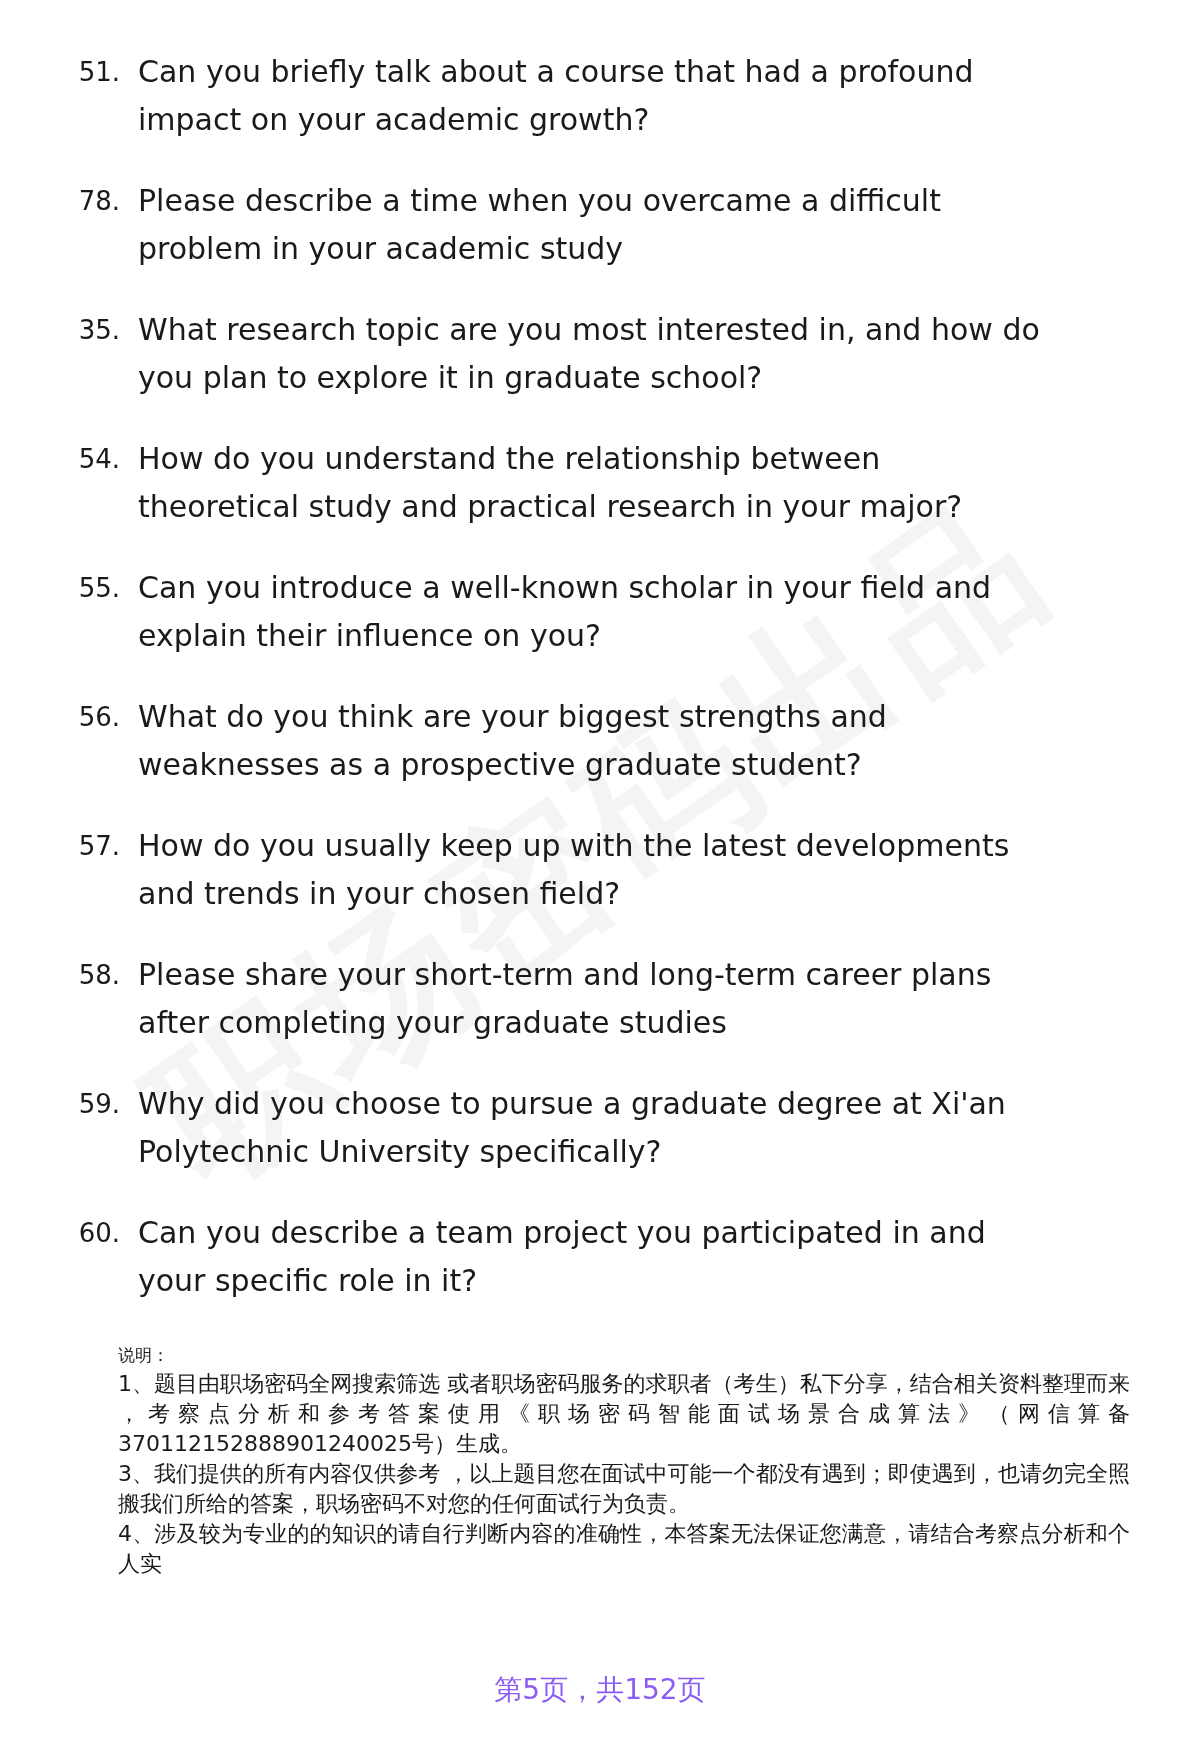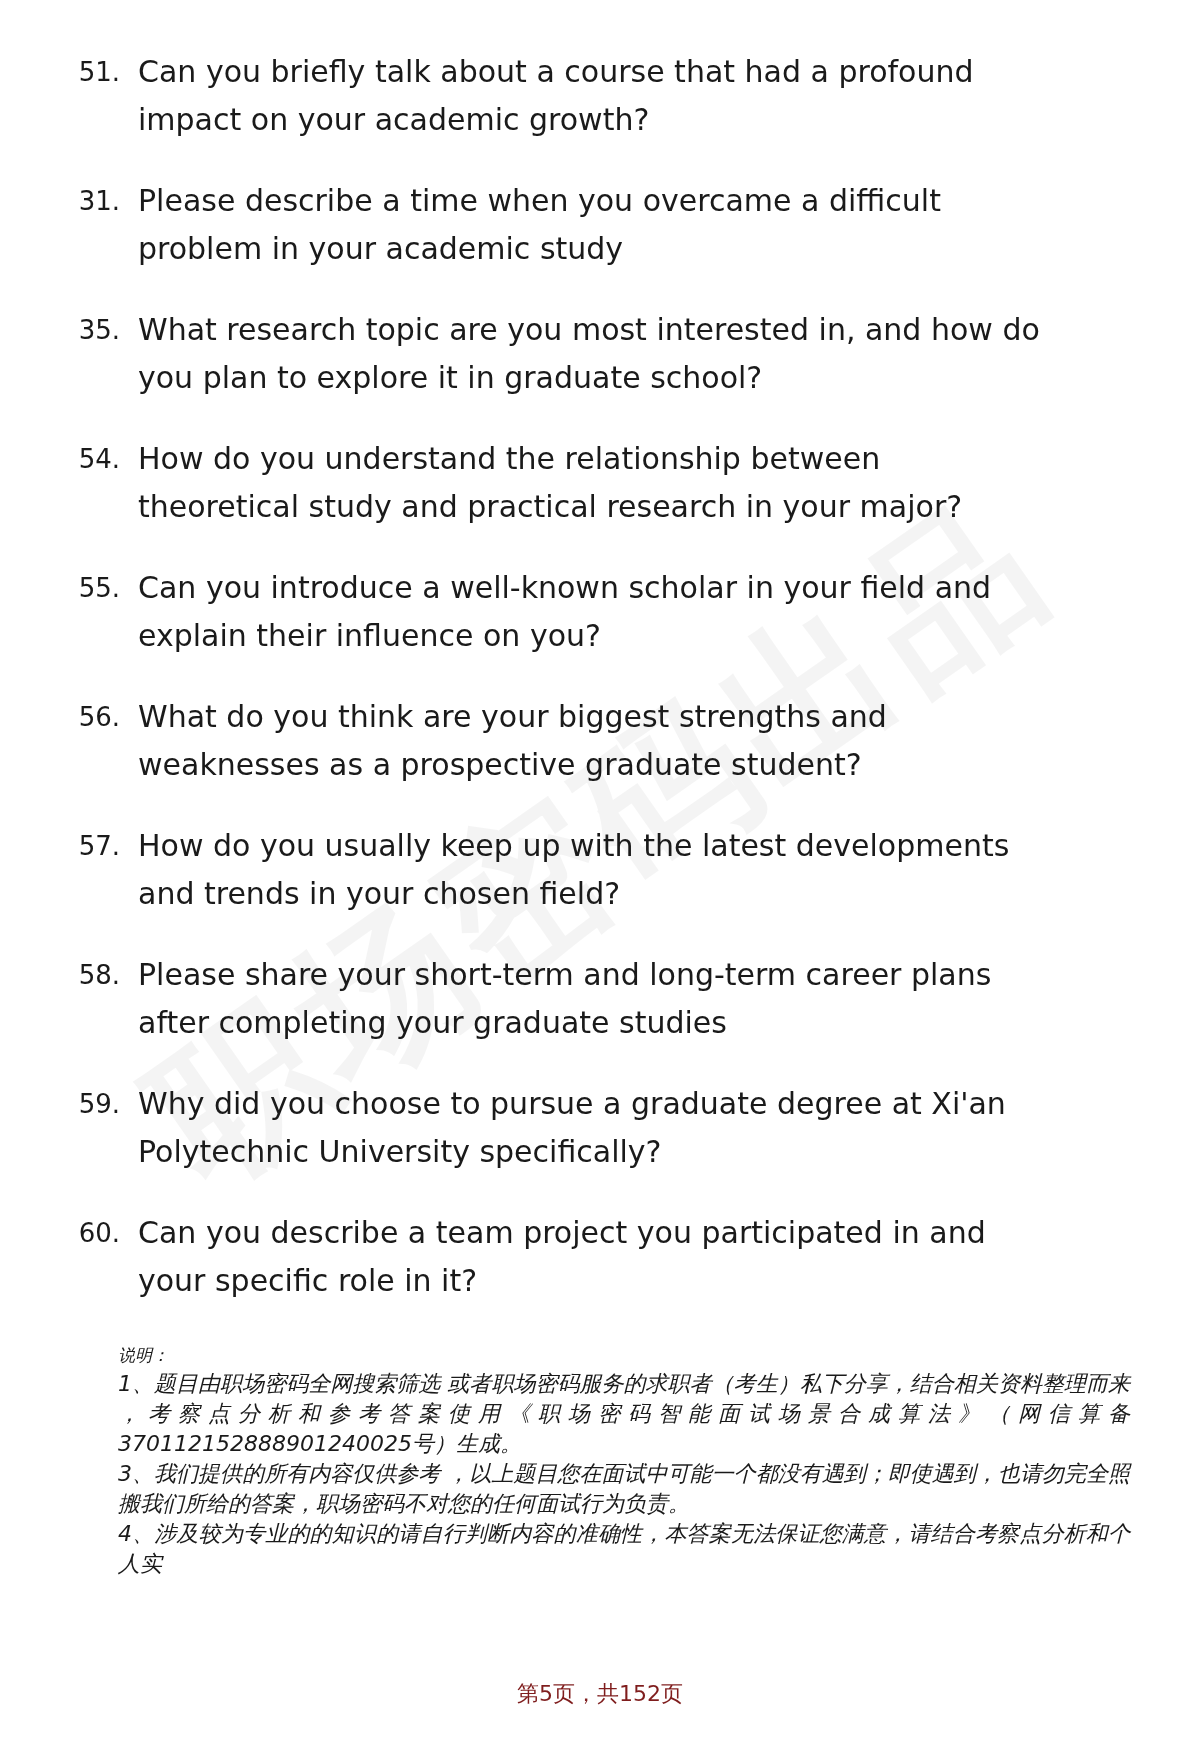--- a/index.html
+++ b/index.html
@@ -64,59 +64,58 @@
   .qtext {
     font-size: 30px;
     line-height: 48px;
     color: #1a1a1a;
     max-width: 905px;
   }
   .notes {
     margin-top: 36px;
     padding-left: 58px;
     padding-right: 10px;
-    font-style: italic;
   }
   .notes-title {
     font-size: 17px;
     line-height: 28px;
     color: #1a1a1a;
   }
   .note-line {
     font-size: 22px;
     line-height: 30px;
     color: #1a1a1a;
     text-align: justify;
   }
   .footer {
     position: absolute;
     left: 0;
     right: 0;
     bottom: 46px;
     text-align: center;
-    font-size: 22px;
-    color: #7f1d1d;
+    font-size: 28px;
+    color: #8b5cf6;
     z-index: 1;
   }
 </style>
 </head>
 <body>
 
 <div class="page">
 
   <div class="watermark">职场密码出品</div>
 
   <div class="content">
     <ol class="qlist">
       <li>
         <span class="qnum">51.</span>
         <span class="qtext">Can you briefly talk about a course that had a profound impact on your academic growth?</span>
       </li>
       <li>
-        <span class="qnum">31.</span>
+        <span class="qnum">78.</span>
         <span class="qtext">Please describe a time when you overcame a difficult problem in your academic study</span>
       </li>
       <li>
         <span class="qnum">35.</span>
         <span class="qtext">What research topic are you most interested in, and how do you plan to explore it in graduate school?</span>
       </li>
       <li>
         <span class="qnum">54.</span>
         <span class="qtext">How do you understand the relationship between theoretical study and practical research in your major?</span>
       </li>

